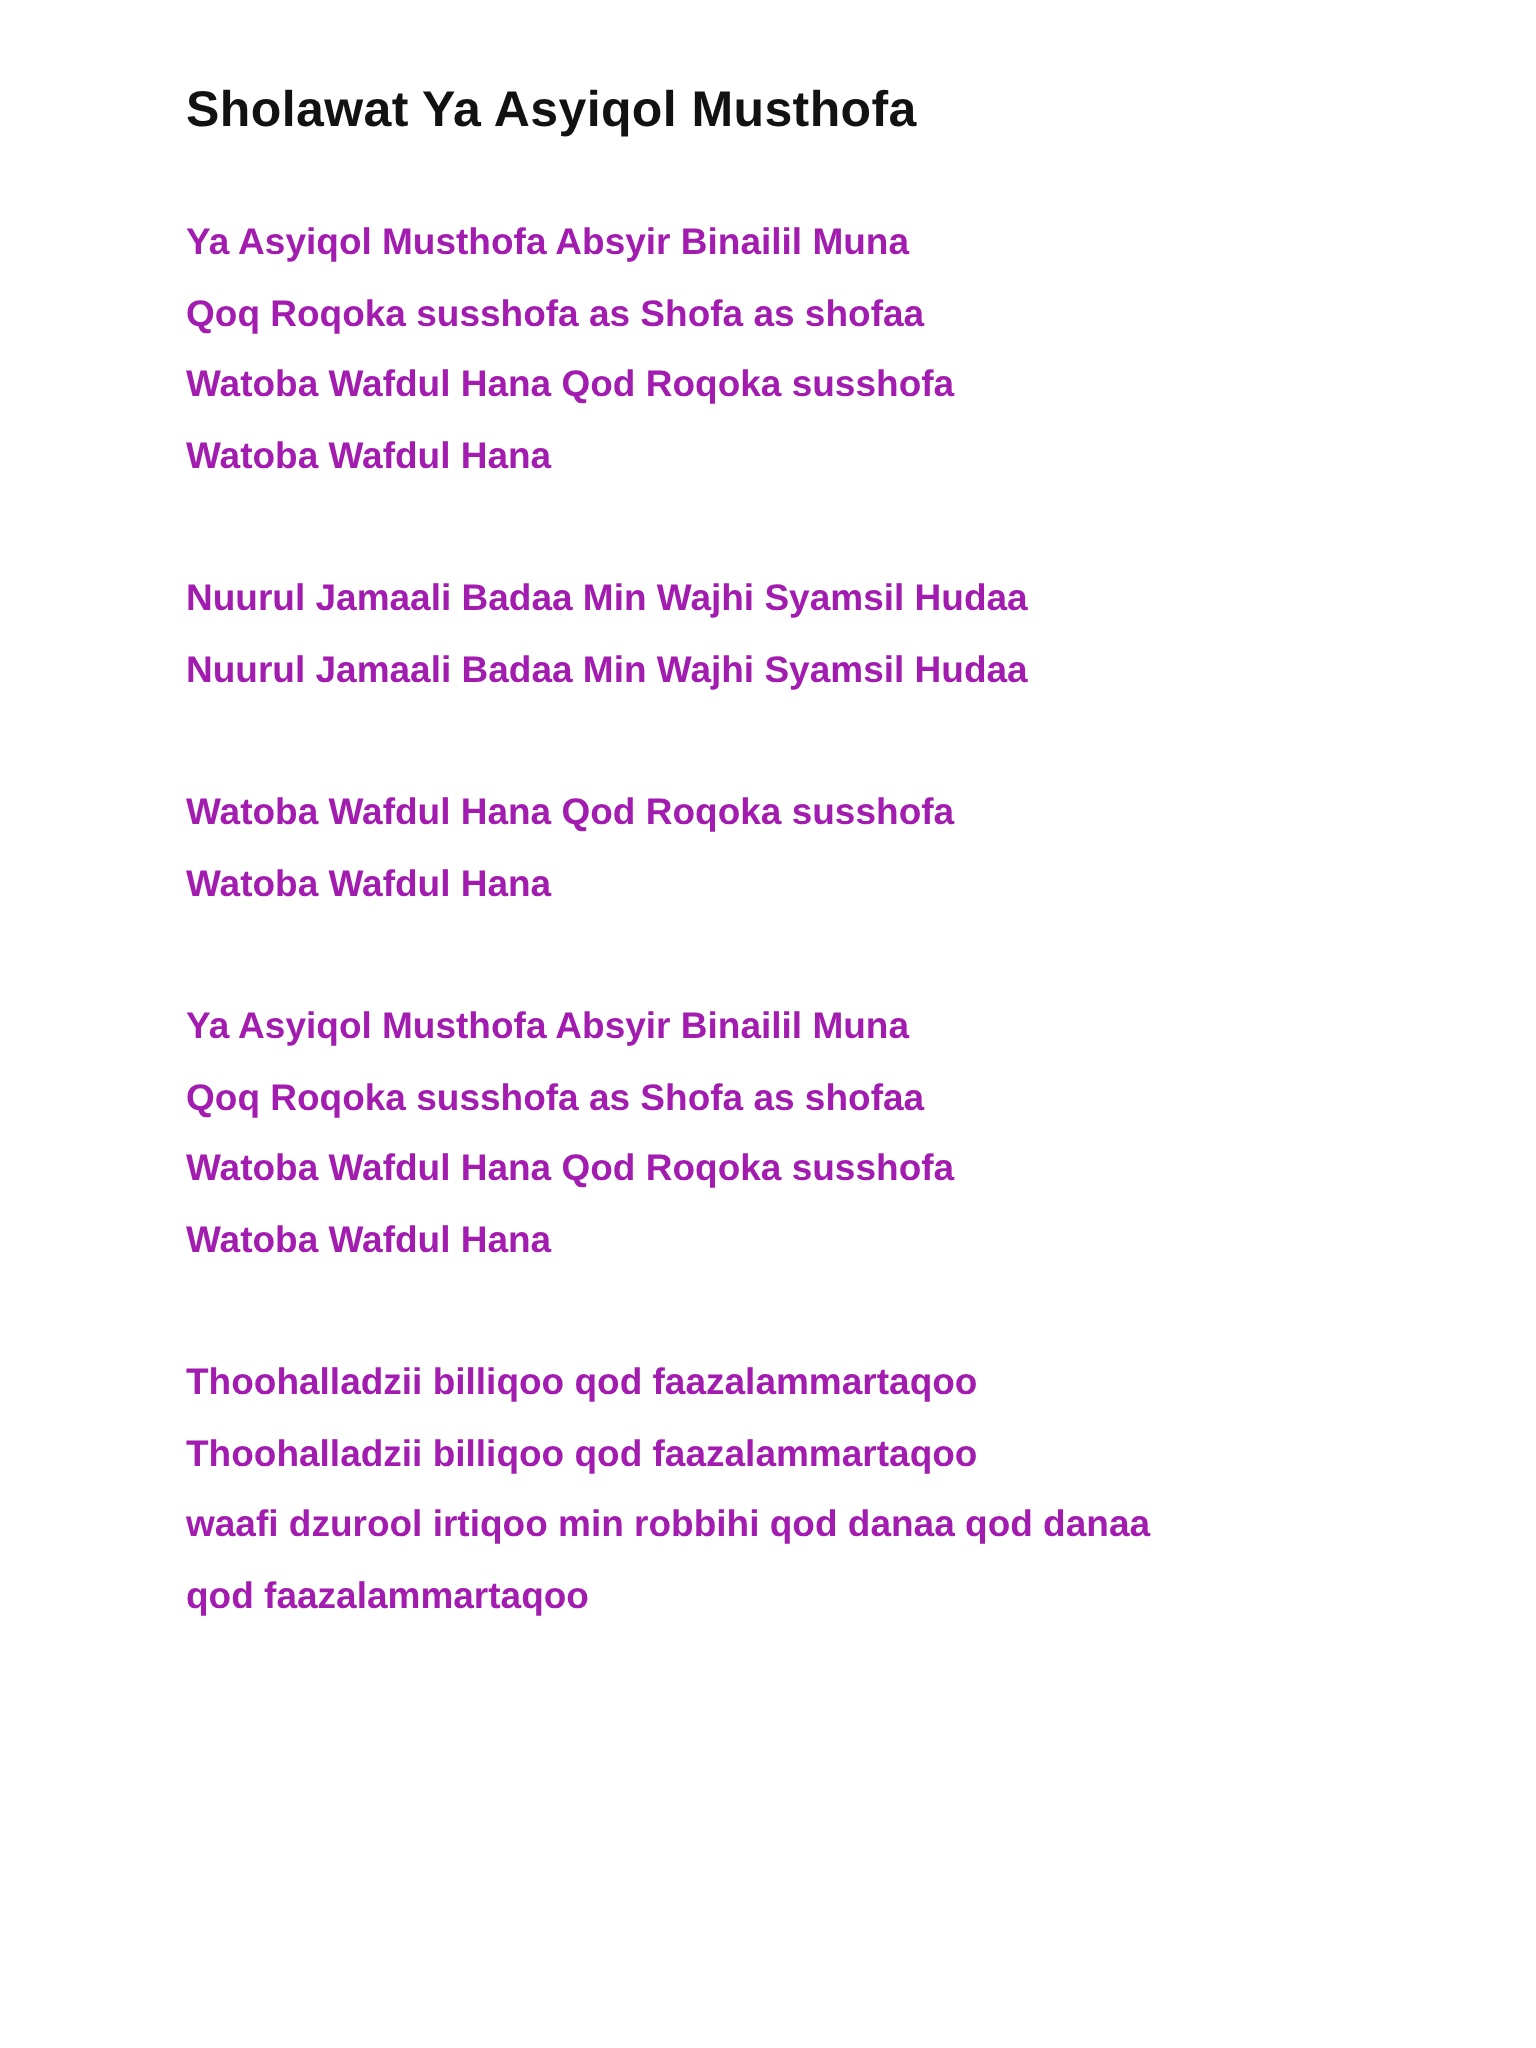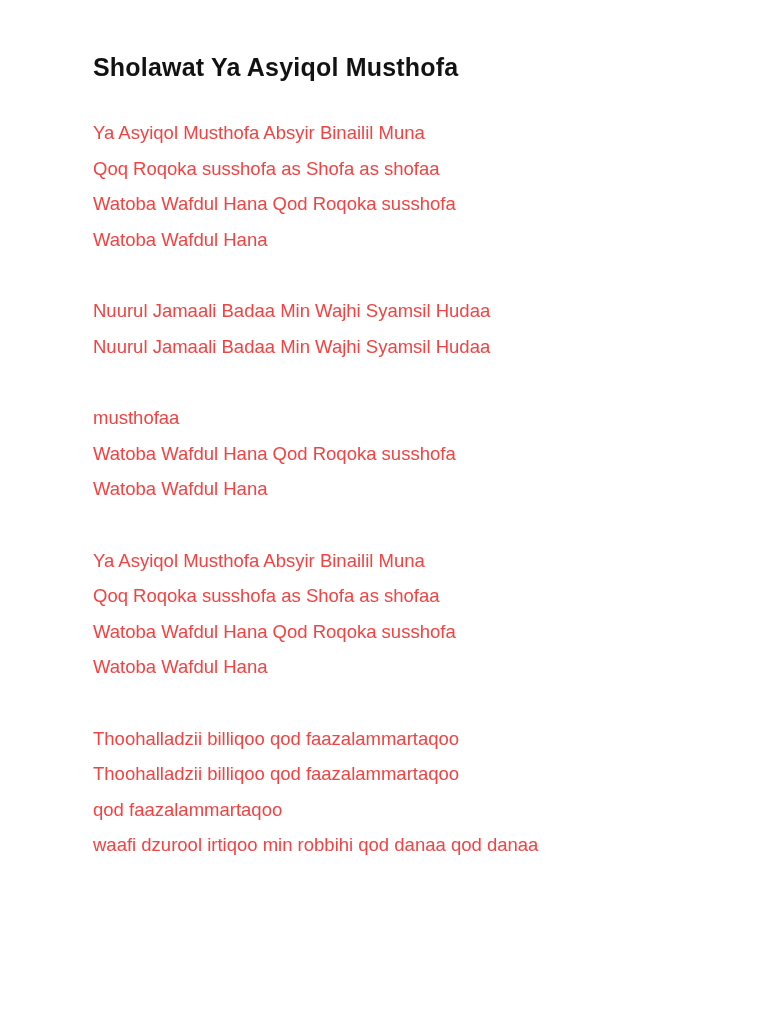--- a/index.html
+++ b/index.html
@@ -10,40 +10,40 @@
     width: 768px;
     height: 1024px;
     background: #ffffff;
     font-family: "Liberation Sans", sans-serif;
     overflow: hidden;
   }
   .page {
     box-sizing: border-box;
     width: 768px;
     height: 1024px;
-    padding: 52px 60px 0 93px;
+    padding: 40px 60px 0 93px;
     background: #ffffff;
   }
   .doc-title {
     margin: 0 0 33px 0;
     font-size: 25px;
     line-height: 30px;
     font-weight: 700;
     color: #121212;
     letter-spacing: 0.2px;
   }
   .stanza {
     margin: 0 0 36px 0;
   }
   .line {
     margin: 0;
     font-size: 18.5px;
     line-height: 35.5px;
-    font-weight: 400;
-    color: #ef4444;
+    font-weight: 700;
+    color: #a21caf;
   }
 </style>
 </head>
 <body>
 
 <div class="page">
 
   <h1 class="doc-title">Sholawat Ya Asyiqol Musthofa</h1>
 
   <div class="stanza">
@@ -52,32 +52,31 @@
     <p class="line">Watoba Wafdul Hana Qod Roqoka susshofa</p>
     <p class="line">Watoba Wafdul Hana</p>
   </div>
 
   <div class="stanza">
     <p class="line">Nuurul Jamaali Badaa Min Wajhi Syamsil Hudaa</p>
     <p class="line">Nuurul Jamaali Badaa Min Wajhi Syamsil Hudaa</p>
   </div>
 
   <div class="stanza">
-    <p class="line">musthofaa</p>
     <p class="line">Watoba Wafdul Hana Qod Roqoka susshofa</p>
     <p class="line">Watoba Wafdul Hana</p>
   </div>
 
   <div class="stanza">
     <p class="line">Ya Asyiqol Musthofa Absyir Binailil Muna</p>
     <p class="line">Qoq Roqoka susshofa as Shofa as shofaa</p>
     <p class="line">Watoba Wafdul Hana Qod Roqoka susshofa</p>
     <p class="line">Watoba Wafdul Hana</p>
   </div>
 
   <div class="stanza">
     <p class="line">Thoohalladzii billiqoo qod faazalammartaqoo</p>
     <p class="line">Thoohalladzii billiqoo qod faazalammartaqoo</p>
+    <p class="line">waafi dzurool irtiqoo min robbihi qod danaa qod danaa</p>
     <p class="line">qod faazalammartaqoo</p>
-    <p class="line">waafi dzurool irtiqoo min robbihi qod danaa qod danaa</p>
   </div>
 
 </div>
 
 </body></html>

